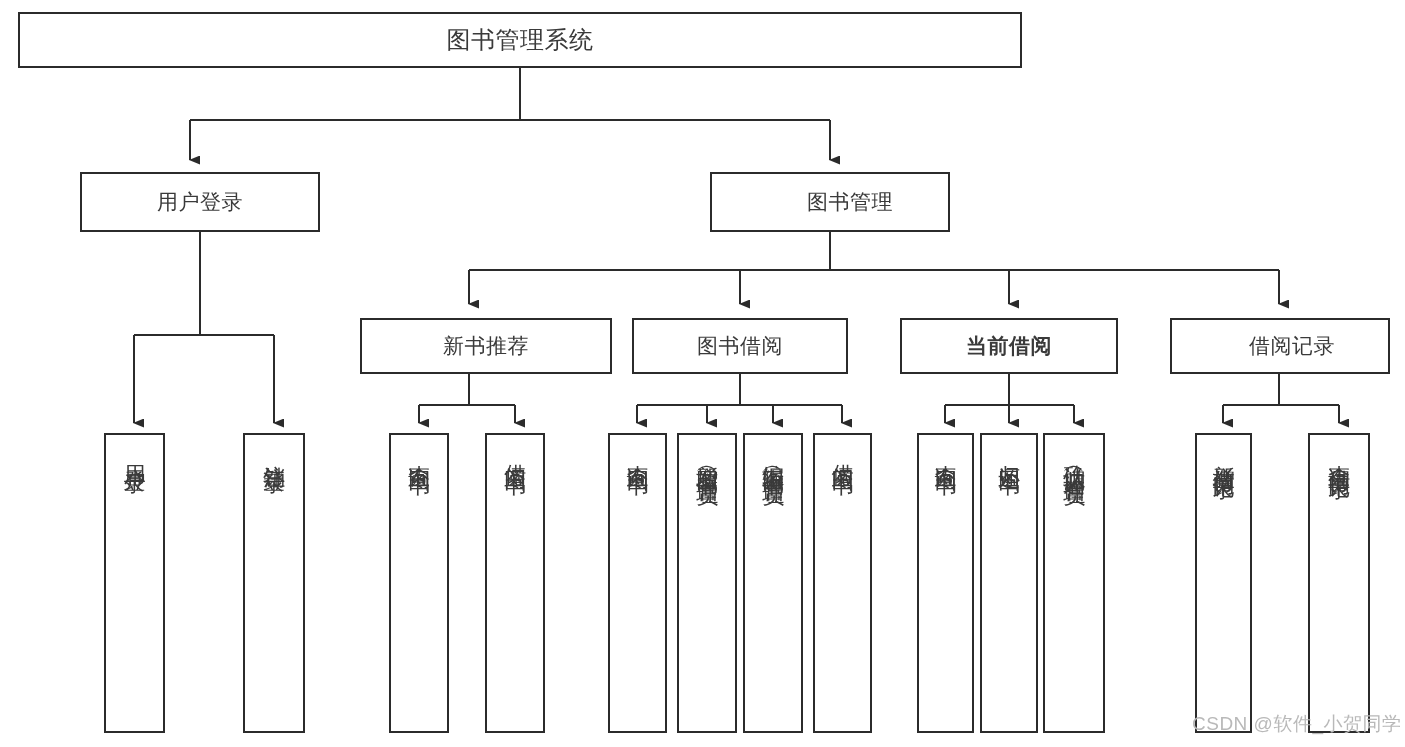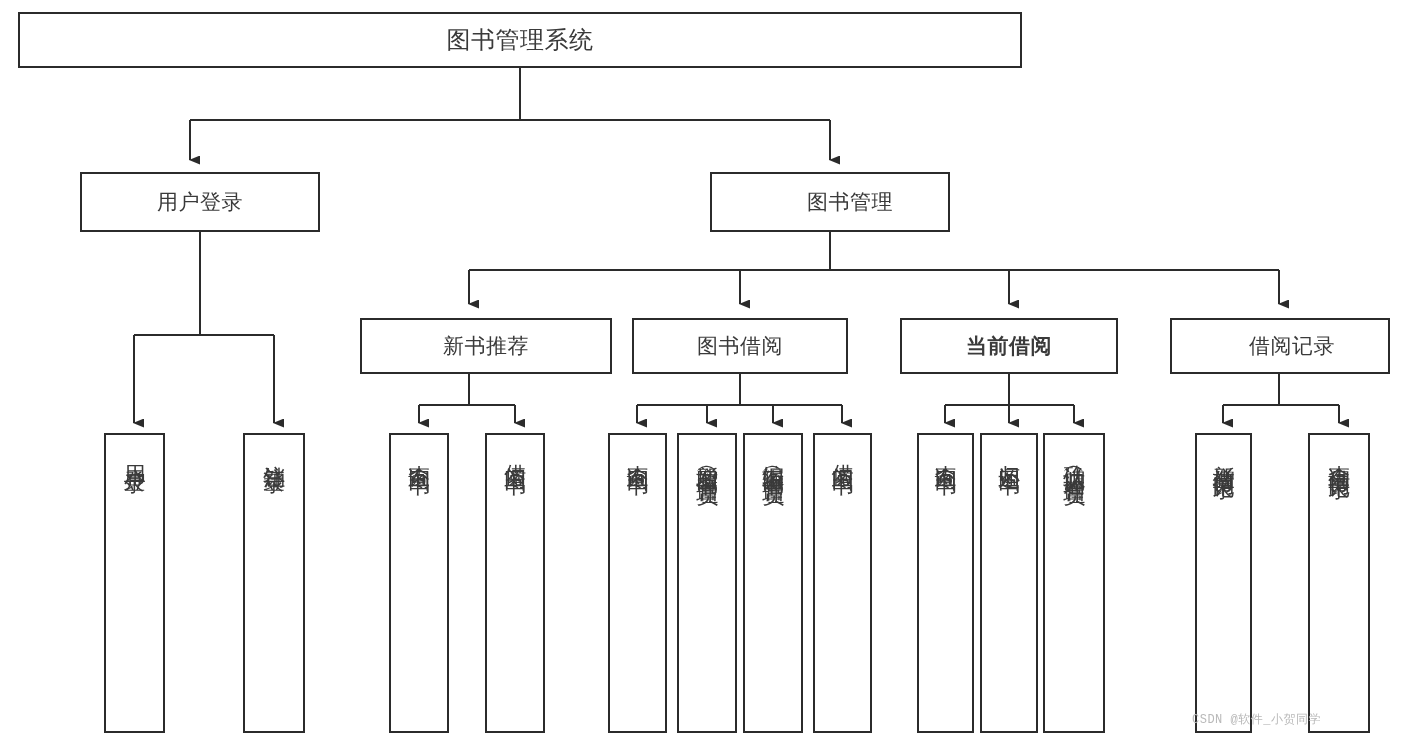--- a/index.html
+++ b/index.html
@@ -60,26 +60,25 @@
     white-space:normal;
     max-height:272px;
   }
   .node.v.tall .label{
     max-height:290px;
   }
   #watermark{
     position:absolute;
     left:1192px;
     top:711px;
-    font-size:12px;
+    font-size:19px;
     color:#b9b9b9;
     letter-spacing:0.5px;
     white-space:nowrap;
     user-select:none;
-    font-family:Liberation Mono, monospace;
   }
 </style>
 </head>
 <body>
 
 <div id="canvas">
 
   <svg id="edges" viewBox="0 0 1405 747" width="1405" height="747" xmlns="http://www.w3.org/2000/svg">
     <defs>
       <marker id="arw" markerWidth="9" markerHeight="11" refX="4.5" refY="10" orient="auto" markerUnits="userSpaceOnUse">

